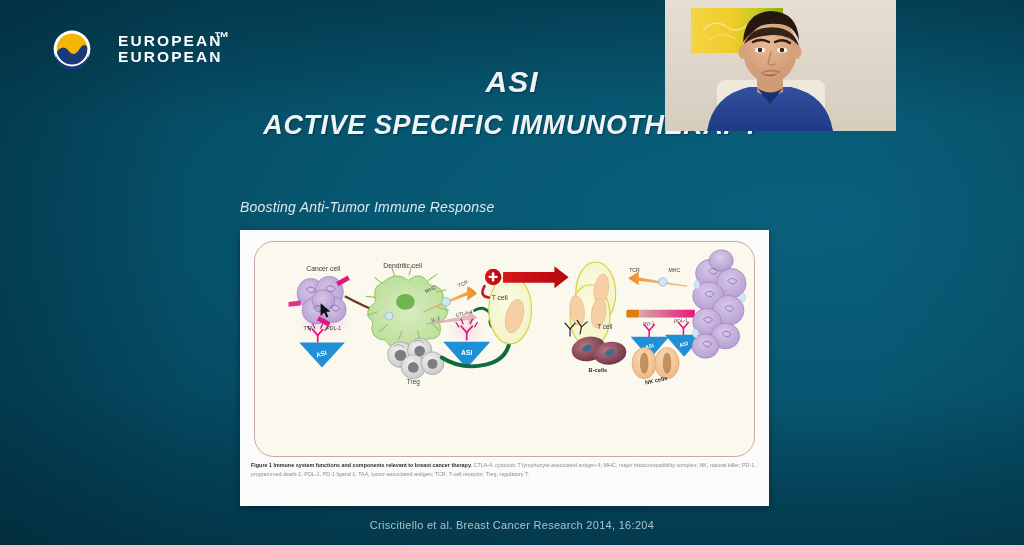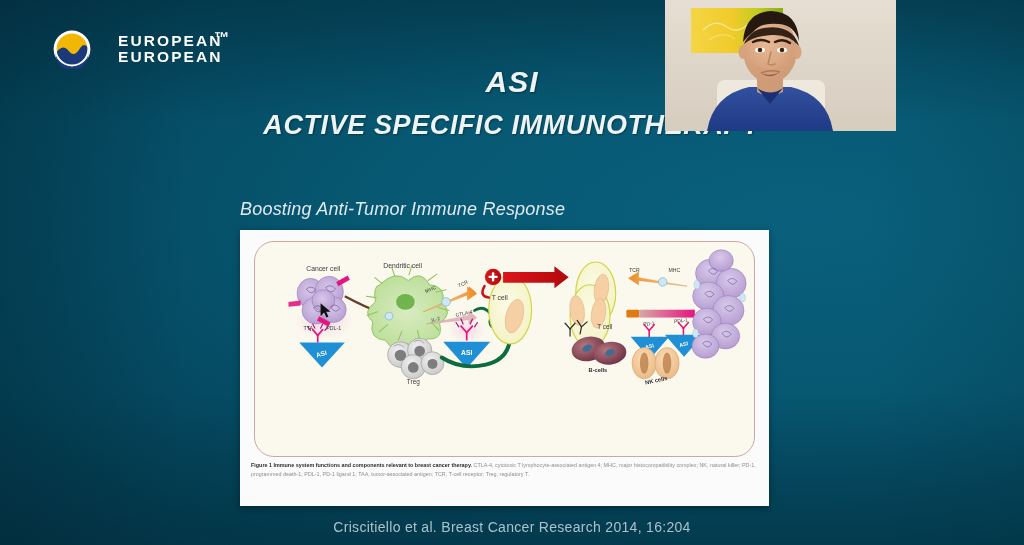--- a/index.html
+++ b/index.html
@@ -87,21 +87,21 @@
     font-style: italic;
     letter-spacing: .6px;
     text-shadow: 1px 1px 2px rgba(0,0,0,.35);
     z-index: 3;
   }
   .subhead {
     position: absolute;
     left: 240px;
     top: 199px;
     color: #dfe9ee;
-    font-size: 18px;
+    font-size: 14px;
     font-style: italic;
     letter-spacing: .2px;
     z-index: 3;
   }
 
   
   .figure-panel {
     position: absolute;
     left: 240px;
     top: 230px;
@@ -137,21 +137,21 @@
   }
   .caption b { color: #2b2b2b; font-weight: 700; }
 
   .attribution {
     position: absolute;
     left: 0;
     right: 0;
     top: 519px;
     text-align: center;
     color: #a9c2cc;
-    font-size: 14px;
+    font-size: 11px;
     letter-spacing: .3px;
     z-index: 3;
   }
 
   
   .video-tile {
     position: absolute;
     left: 665px;
     top: 0;
     width: 231px;

